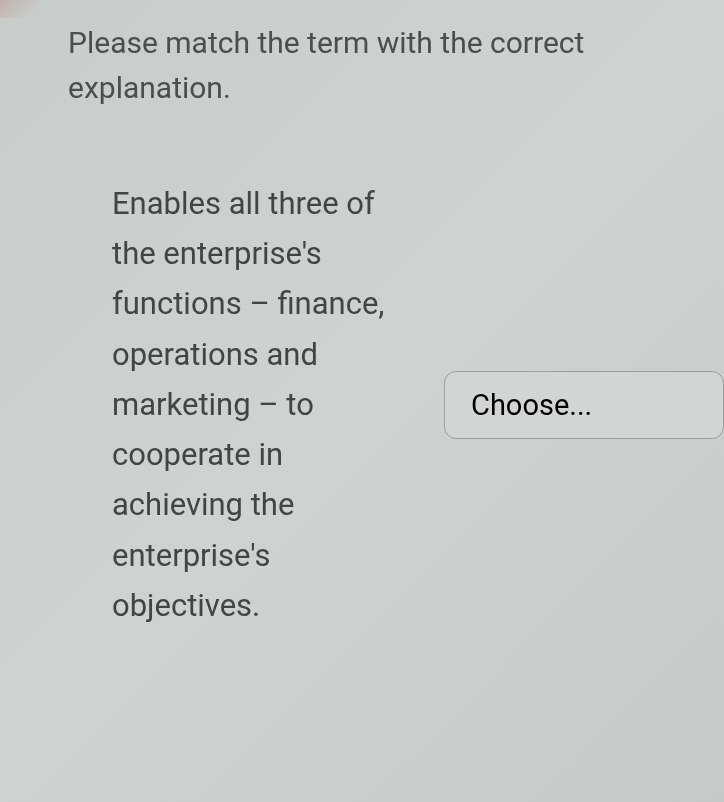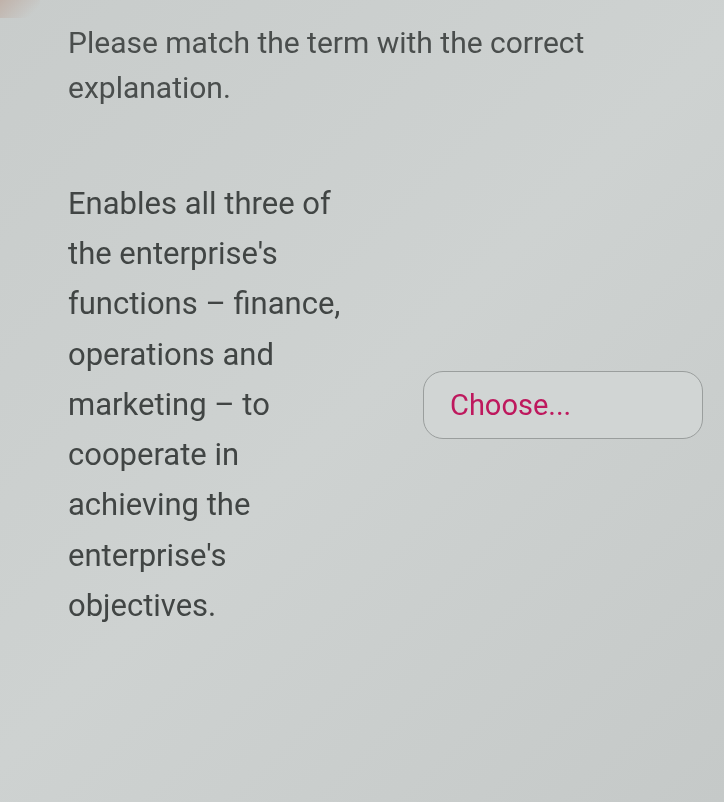--- a/index.html
+++ b/index.html
@@ -28,28 +28,29 @@
     .matching-row {
       display: flex;
       align-items: center;
       gap: 50px;
     }
     .term-text {
       font-size: 31px;
       color: #414544;
       line-height: 1.62;
       max-width: 305px;
+      margin-left: 44px;
     }
     .dropdown {
       background: #d1d5d4;
       border: 1px solid #9a9e9d;
-      border-radius: 20px;
+      border-radius: 12px;
       padding: 16px 26px;
       font-size: 29px;
-      color: #be185d;
+      color: #000000;
       min-width: 280px;
       cursor: pointer;
       font-family: inherit;
       text-align: left;
     }
     .corner-artifact {
       position: absolute;
       top: 0;
       left: 0;
       width: 40px;

